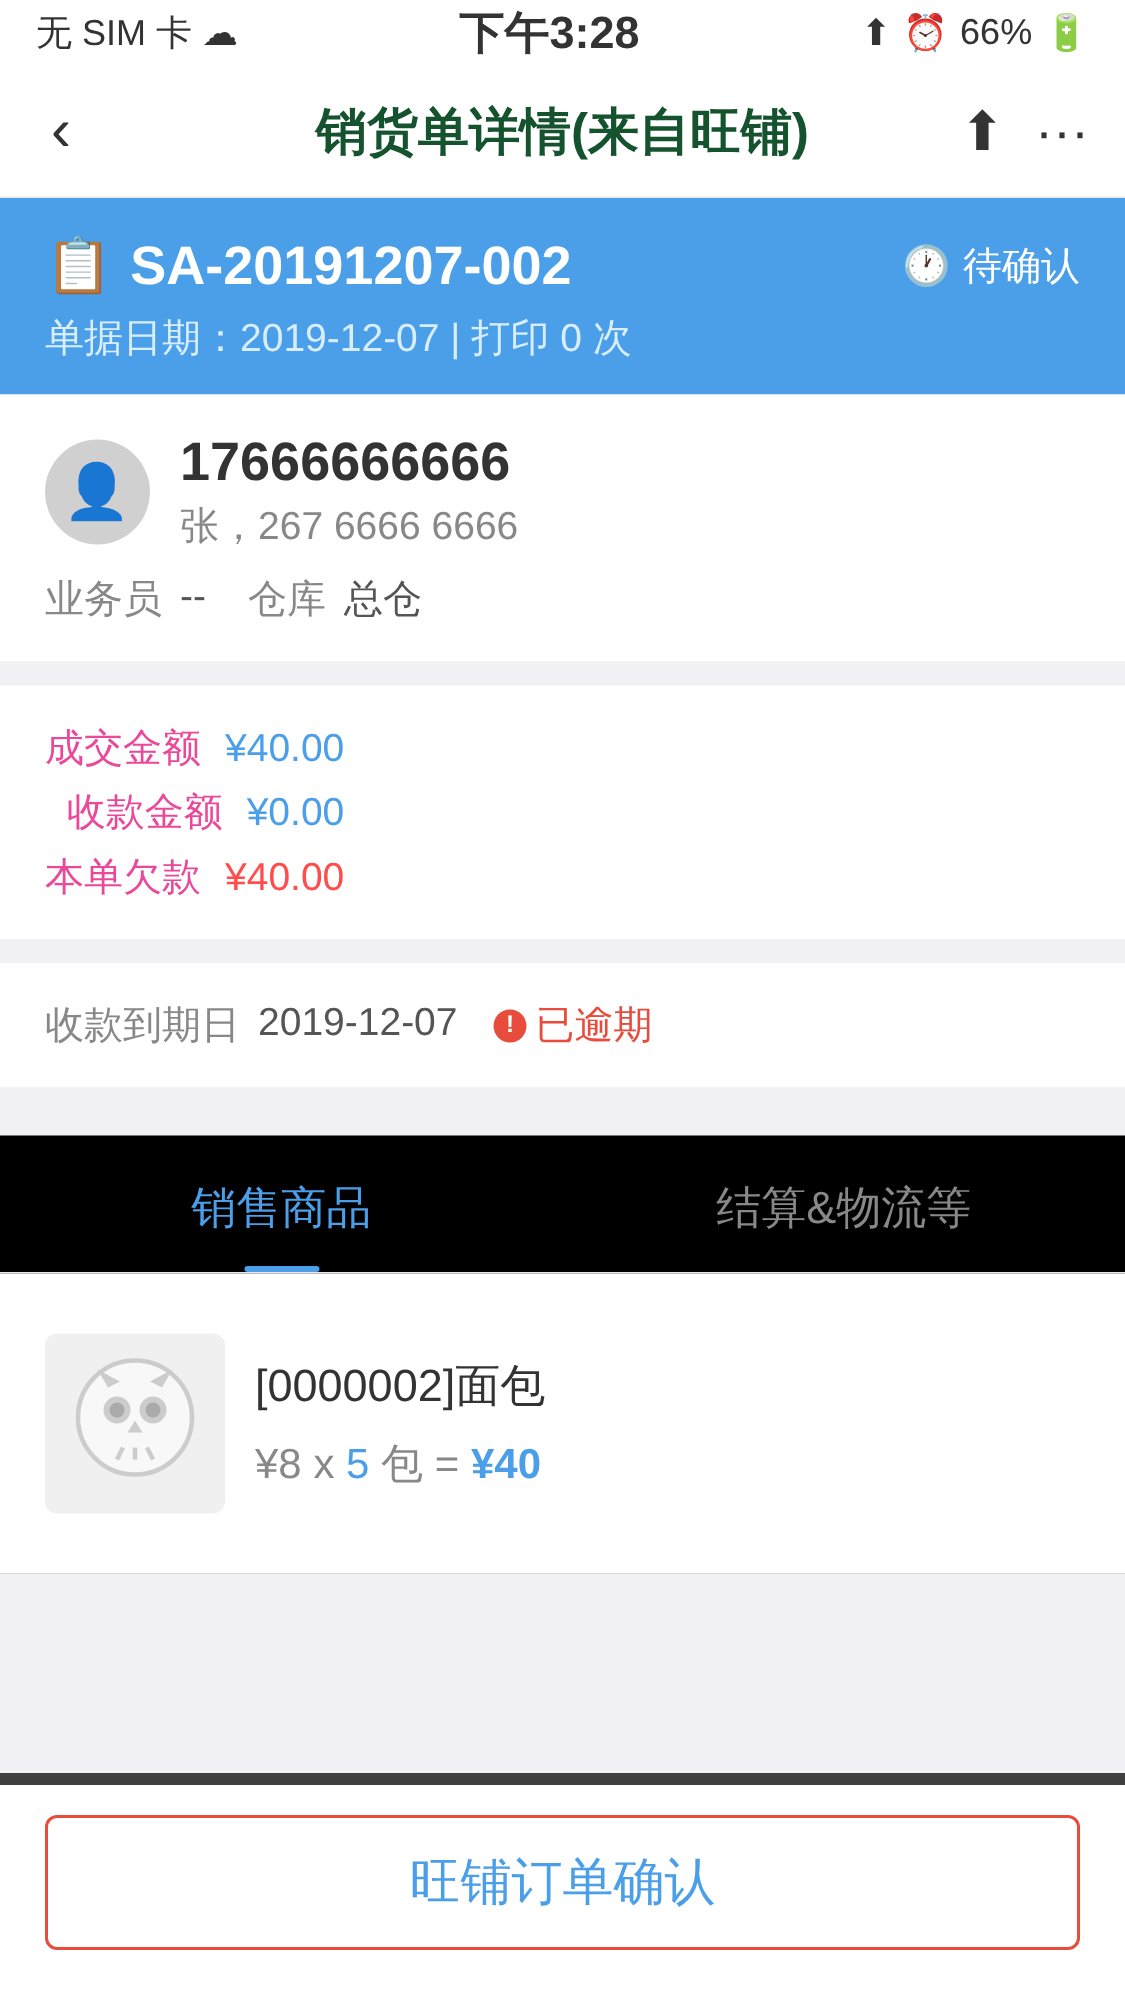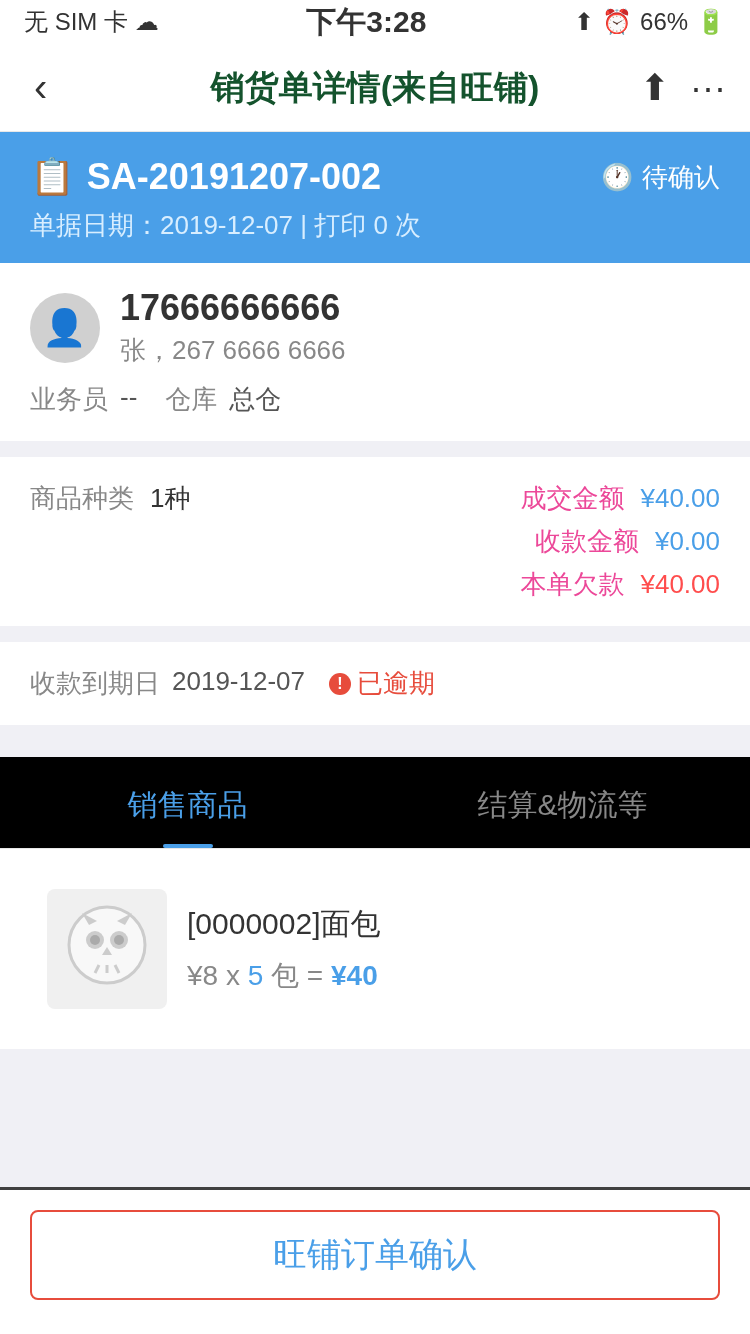--- a/index.html
+++ b/index.html
@@ -262,21 +262,20 @@
     
     .product-list {
       background: #fff;
       padding: 20px 30px;
     }
     .product-item {
       display: flex;
       align-items: center;
       gap: 20px;
       padding: 20px 0;
-      margin-left: 17px;
     }
     .product-img {
       width: 120px;
       height: 120px;
       border-radius: 8px;
       background: #f0f0f0;
       display: flex;
       align-items: center;
       justify-content: center;
       flex-shrink: 0;
@@ -308,21 +307,21 @@
     }
 
     
     .bottom-bar {
       position: fixed;
       bottom: 0;
       left: 0;
       width: 750px;
       background: #fff;
       padding: 20px 30px 34px;
-      border-top: 3px solid #404040;
+      border-top: 8px solid #404040;
     }
     .confirm-btn {
       width: 100%;
       height: 90px;
       background: #fff;
       border: 2px solid #e74c3c;
       border-radius: 8px;
       font-size: 34px;
       color: #4a9fe8;
       cursor: pointer;
@@ -390,26 +389,20 @@
       <span>仓库</span>
       <span class="meta-value">总仓</span>
     </div>
   </div>
 </div>
 
 <div class="divider"></div>
 
 <div class="summary-section">
   <div class="summary-row">
-    <div class="summary-left">
-      <div class="product-type-row">
-        <span>商品种类</span>
-        <span class="product-type-val">1种</span>
-      </div>
-    </div>
     <div class="summary-right">
       <div class="amount-row">
         <span class="amount-label">成交金额</span>
         <span class="amount-value">¥40.00</span>
       </div>
       <div class="amount-row">
         <span class="amount-label">收款金额</span>
         <span class="amount-value">¥0.00</span>
       </div>
       <div class="amount-row">

